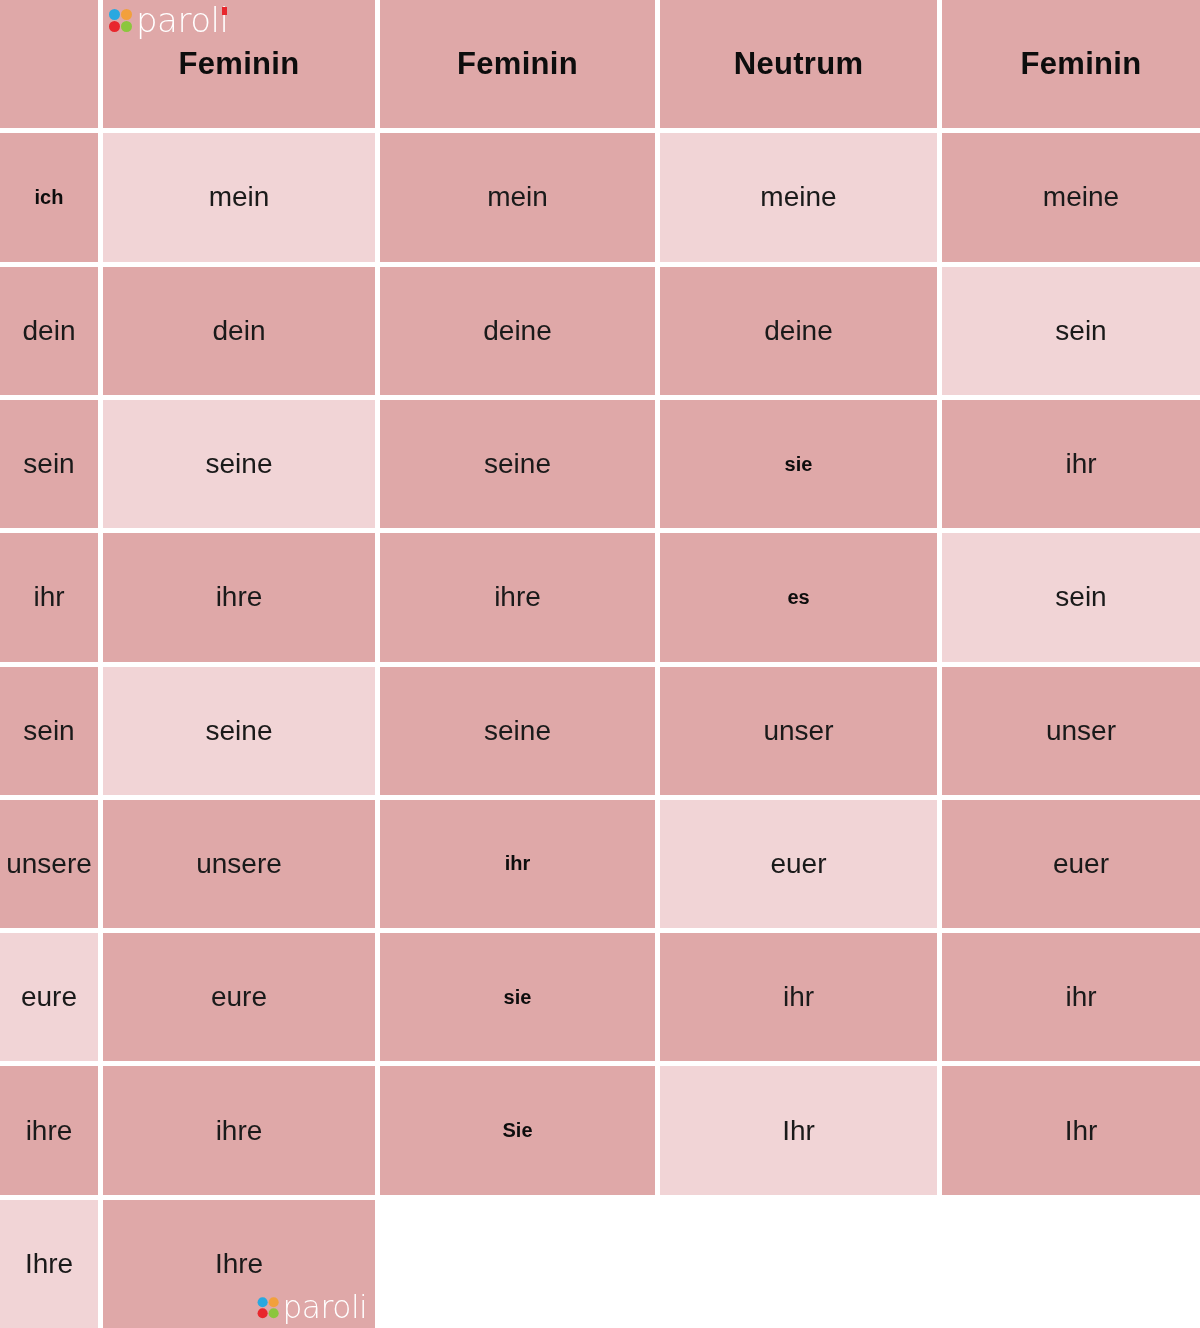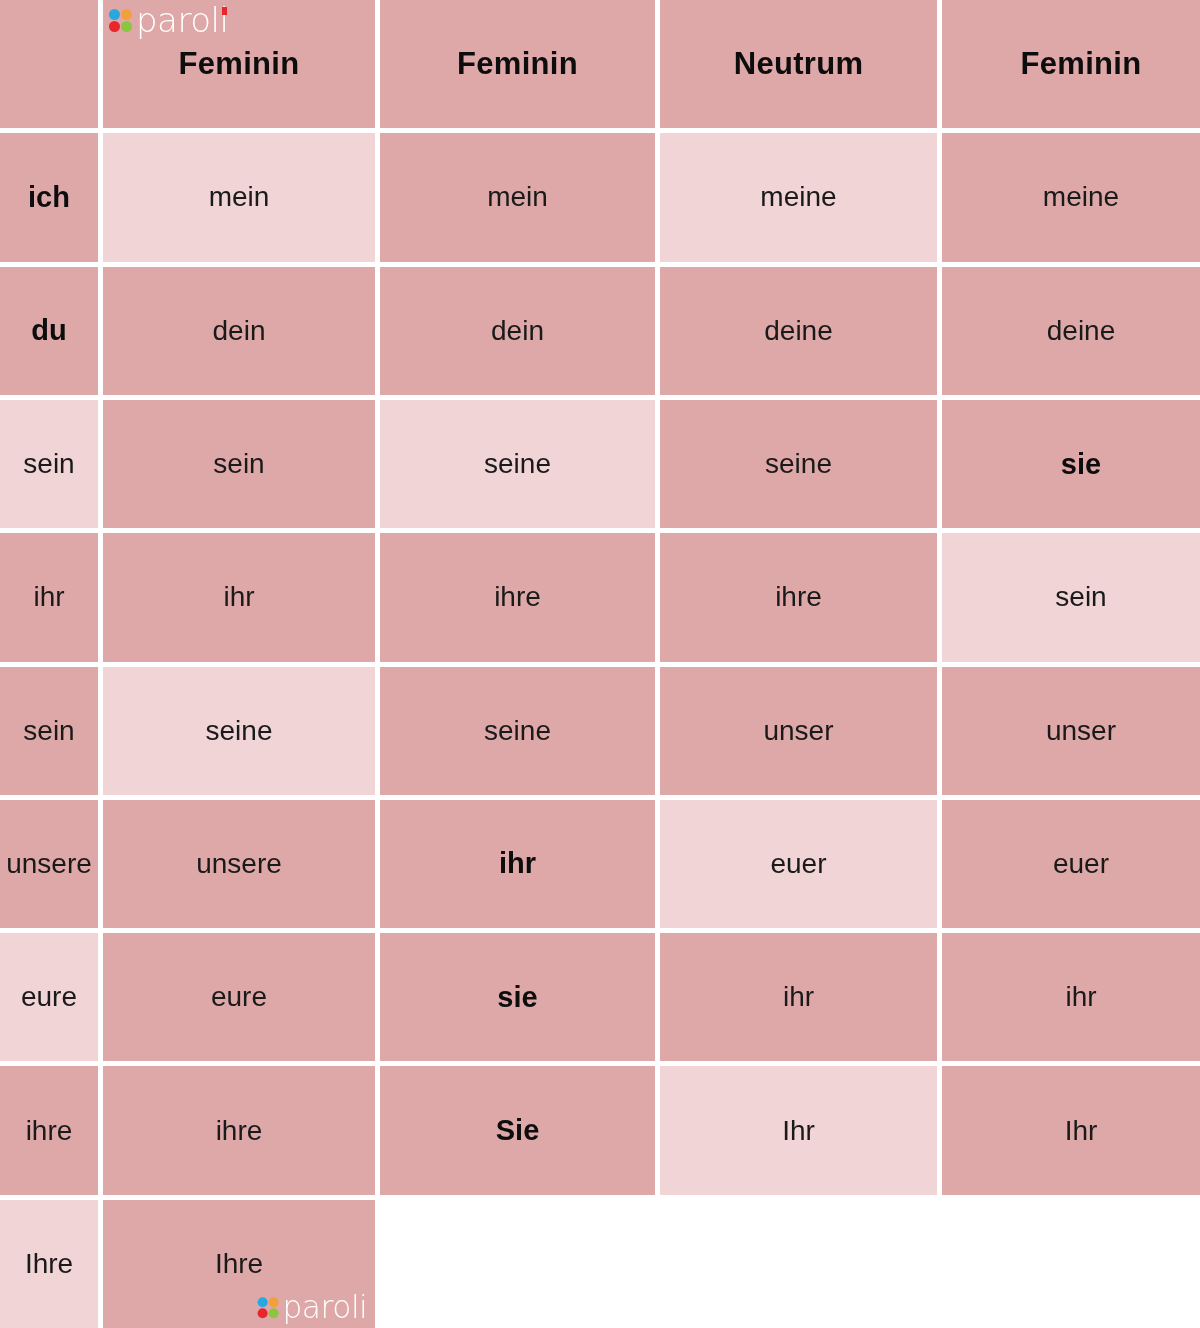--- a/index.html
+++ b/index.html
@@ -54,21 +54,21 @@
     font-size: 31px;
     color: #0d0d0d;
     letter-spacing: 0.3px;
   }
   .hdr-blank { background: #dfa8a8; }
 
   
   .rowlabel {
     background: #dfa8a8;
     font-weight: bold;
-    font-size: 29px;
+    font-size: 20px;
     color: #0d0d0d;
   }
 
   
   .val {
     font-size: 28px;
     font-weight: normal;
     color: #1a1a1a;
   }
 
@@ -165,23 +165,20 @@
       </div>
       <div class="cell val shade-mid">
         <span>mein</span>
       </div>
       <div class="cell val shade-light">
         <span>meine</span>
       </div>
       <div class="cell val shade-mid">
         <span>meine</span>
       </div>
-      <div class="cell rowlabel">
-        <span>du</span>
-      </div>
       <div class="cell val shade-mid">
         <span>dein</span>
       </div>
       <div class="cell val shade-mid">
         <span>dein</span>
       </div>
       <div class="cell val shade-mid">
         <span>deine</span>
       </div>
       <div class="cell val shade-mid">
@@ -206,20 +203,23 @@
         <span>ihr</span>
       </div>
       <div class="cell val shade-mid">
         <span>ihr</span>
       </div>
       <div class="cell val shade-mid">
         <span>ihre</span>
       </div>
       <div class="cell val shade-mid">
         <span>ihre</span>
+      </div>
+      <div class="cell rowlabel">
+        <span>es</span>
       </div>
       <div class="cell val shade-light">
         <span>sein</span>
       </div>
       <div class="cell val shade-mid">
         <span>sein</span>
       </div>
       <div class="cell val shade-light">
         <span>seine</span>
       </div>

